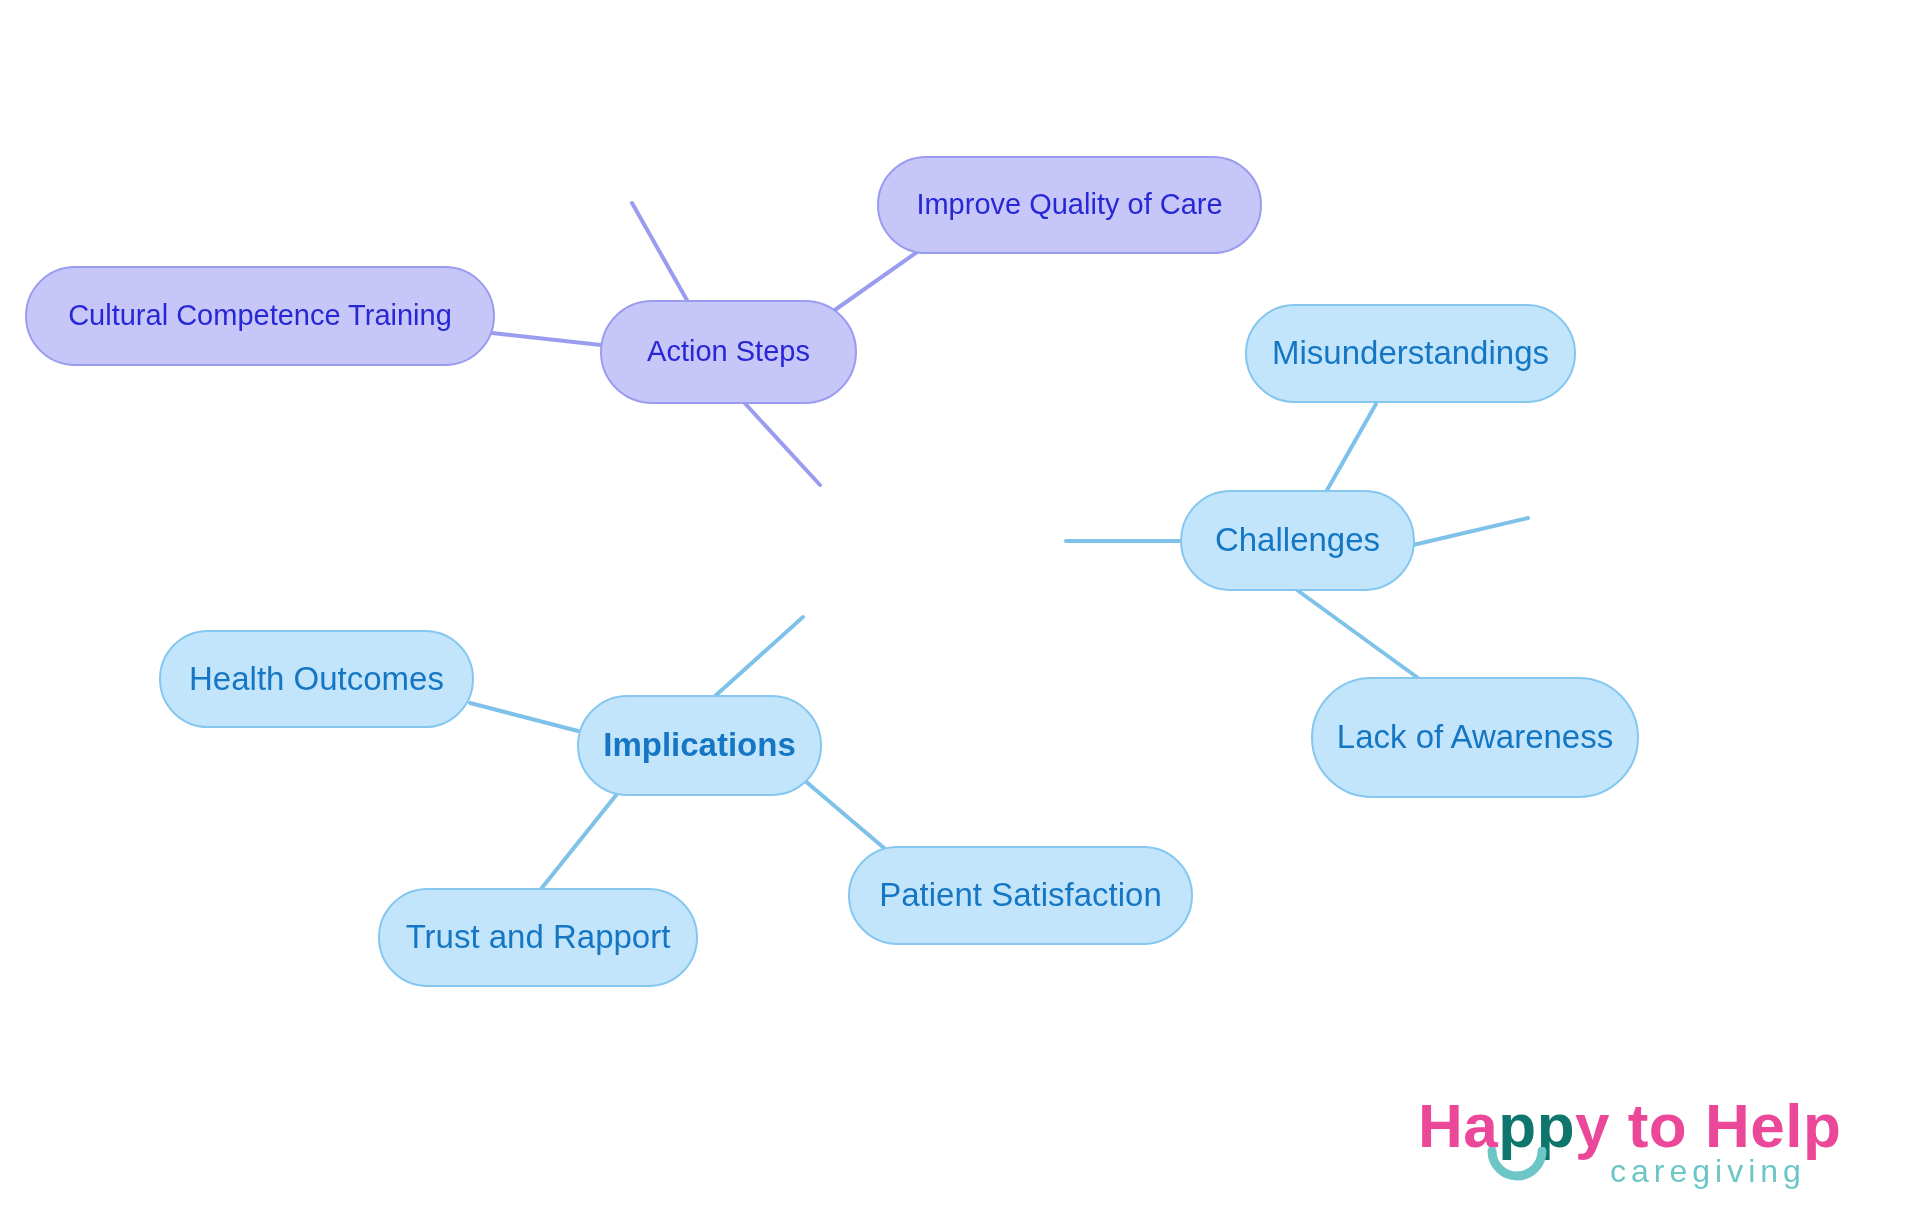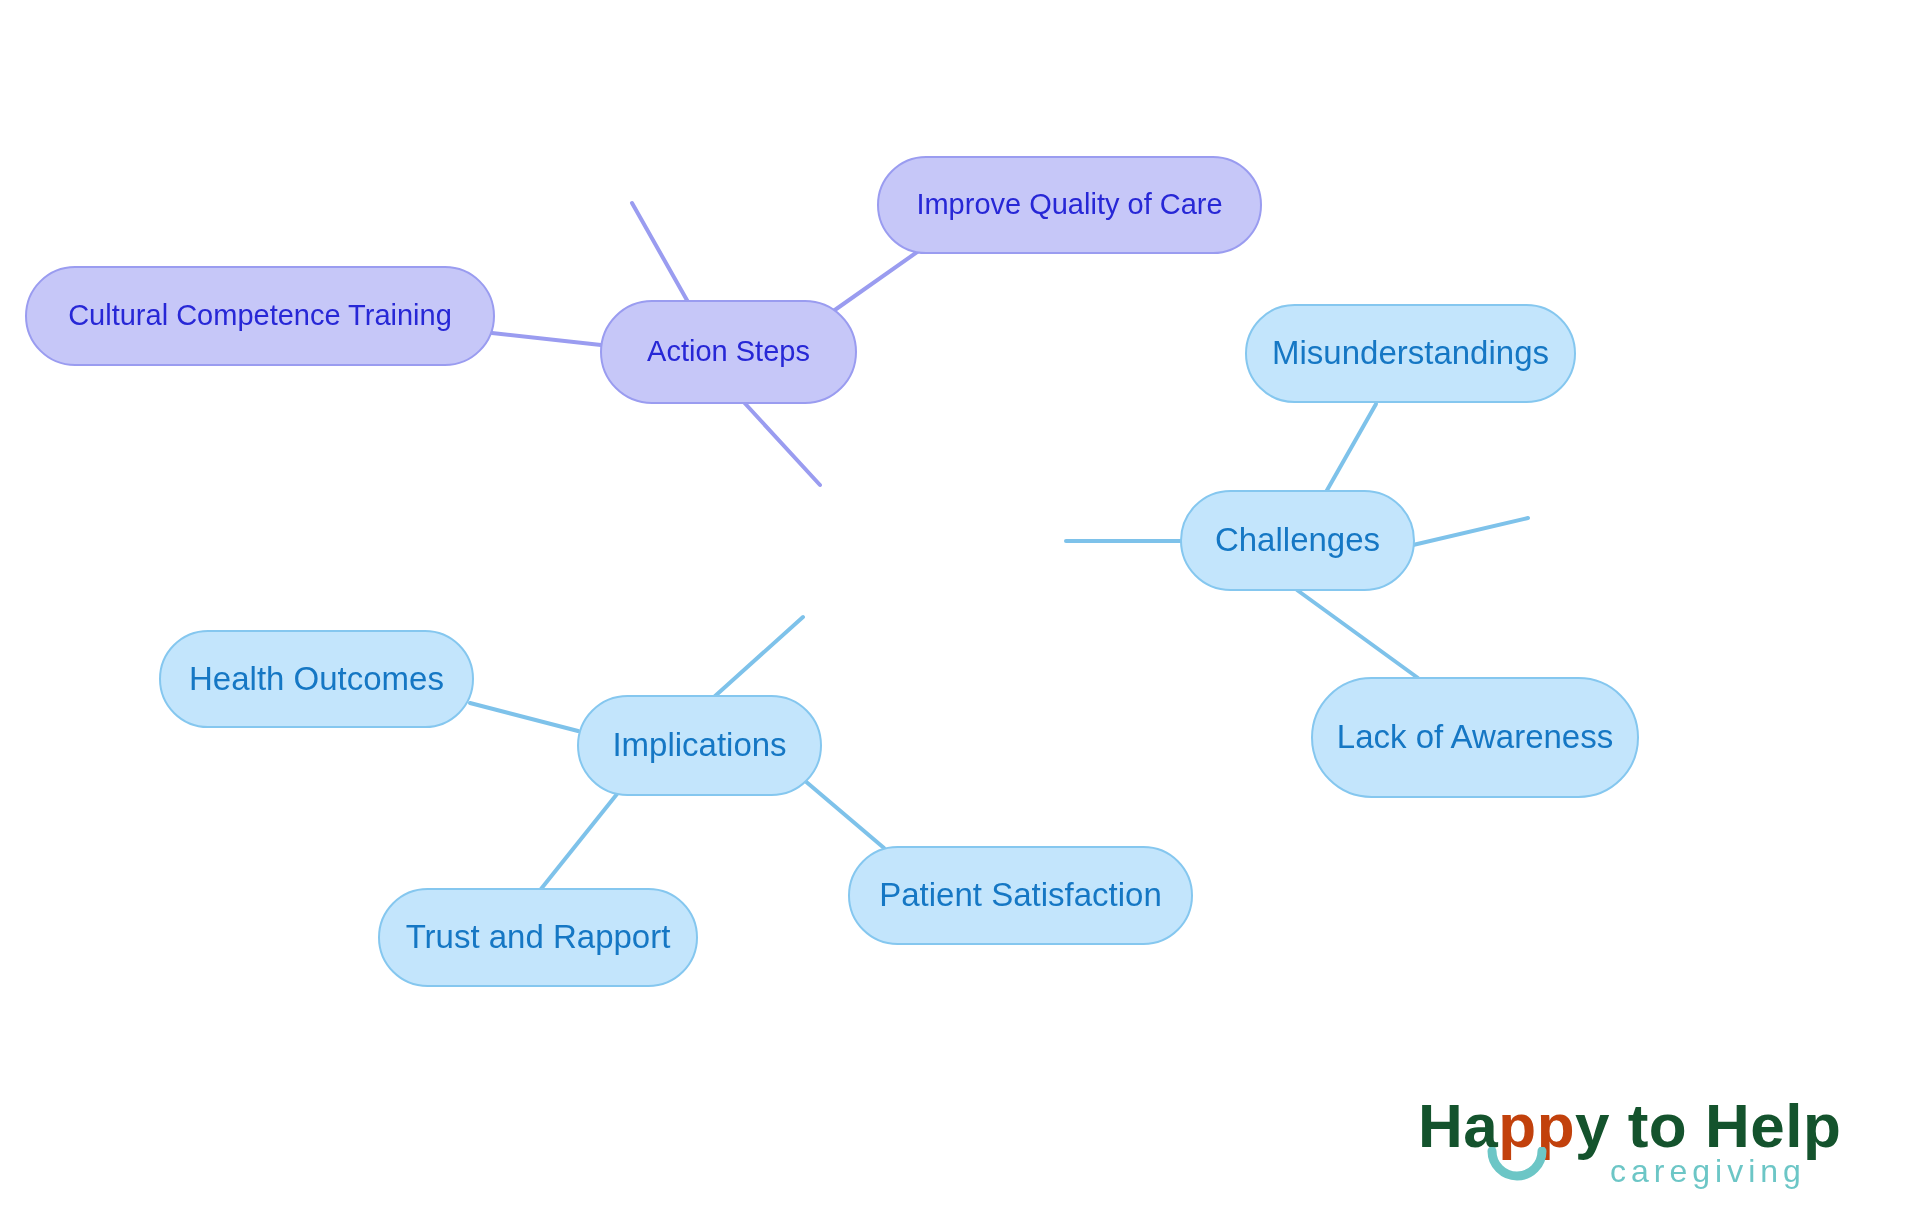--- a/index.html
+++ b/index.html
@@ -78,22 +78,22 @@
   .logo-sub {
     position: absolute;
     left: 192px;
     top: 60px;
     font-size: 32px;
     letter-spacing: 5px;
     color: #6cc6c6;
     white-space: nowrap;
     line-height: 1;
   }
-  .lg-coral { color: #14532d; }
-  .lg-teal  { color: #c2410c; text-align: right; }
+  .lg-coral { color: #ec4899; }
+  .lg-teal  { color: #0f766e; text-align: right; }
   #logo-smile {
     position: absolute;
     left: 68px;
     top: 52px;
     width: 62px;
     height: 46px;
   }
 </style>
 </head>
 <body>
@@ -131,21 +131,21 @@
   <div class="node blue" id="n-challenges" style="left: 1180px; top: 490px; width: 235px; height: 101px;">
     <span>Challenges</span>
   </div>
   <div class="node blue" id="n-misunderstandings" style="left: 1245px; top: 304px; width: 331px; height: 99px;">
     <span>Misunderstandings</span>
   </div>
   <div class="node blue" id="n-lack-of-awareness" style="left: 1311px; top: 677px; width: 328px; height: 121px;">
     <span>Lack of Awareness</span>
   </div>
 
-  <div class="node blue" id="n-implications" style="left: 577px; top: 695px; width: 245px; height: 101px;">
+  <div class="node blue" id="n-implications" style="left: 577px; top: 695px; width: 245px; height: 101px; font-weight: bold;">
     <span>Implications</span>
   </div>
   <div class="node blue" id="n-health-outcomes" style="left: 159px; top: 630px; width: 315px; height: 98px;">
     <span>Health Outcomes</span>
   </div>
   <div class="node blue" id="n-trust-and-rapport" style="left: 378px; top: 888px; width: 320px; height: 99px; justify-content: center;">
     <span>Trust and Rapport</span>
   </div>
   <div class="node blue" id="n-patient-satisfaction" style="left: 848px; top: 846px; width: 345px; height: 99px;">
     <span>Patient Satisfaction</span>

